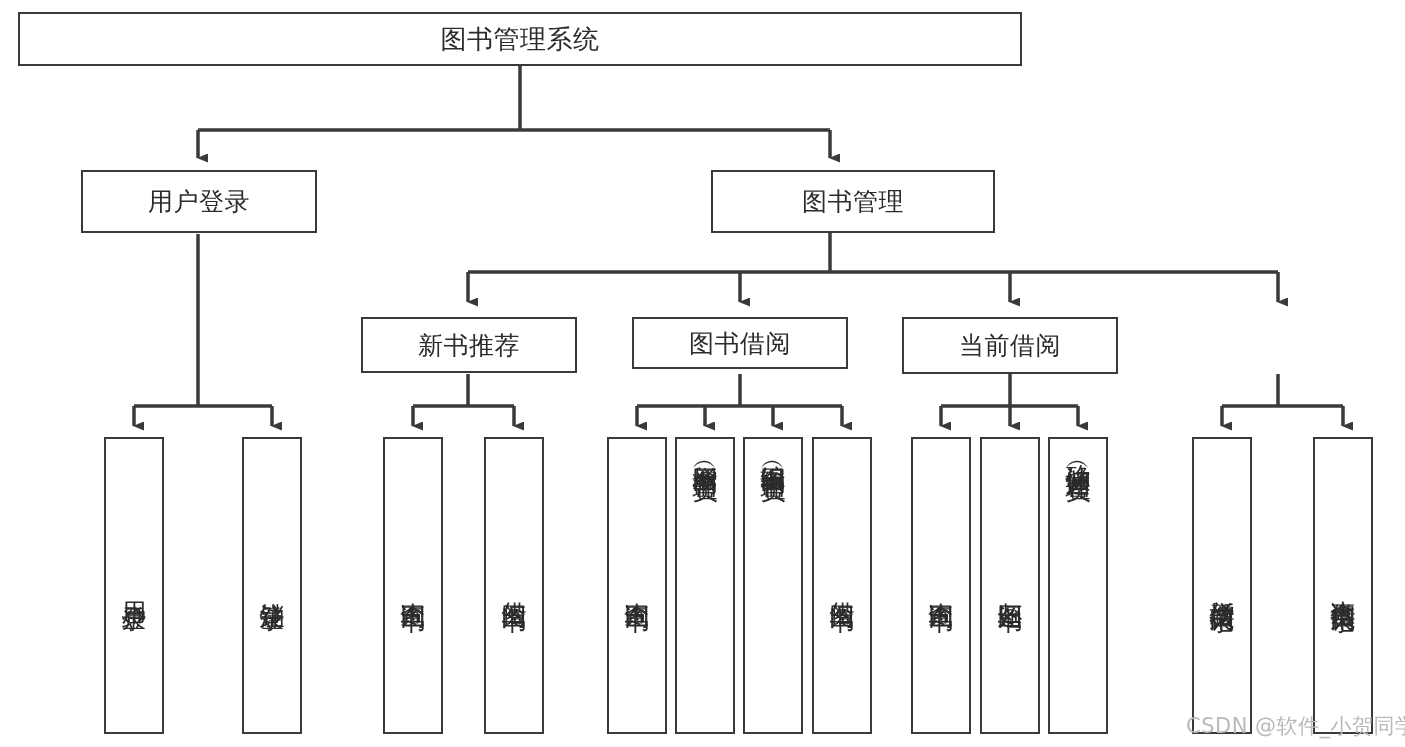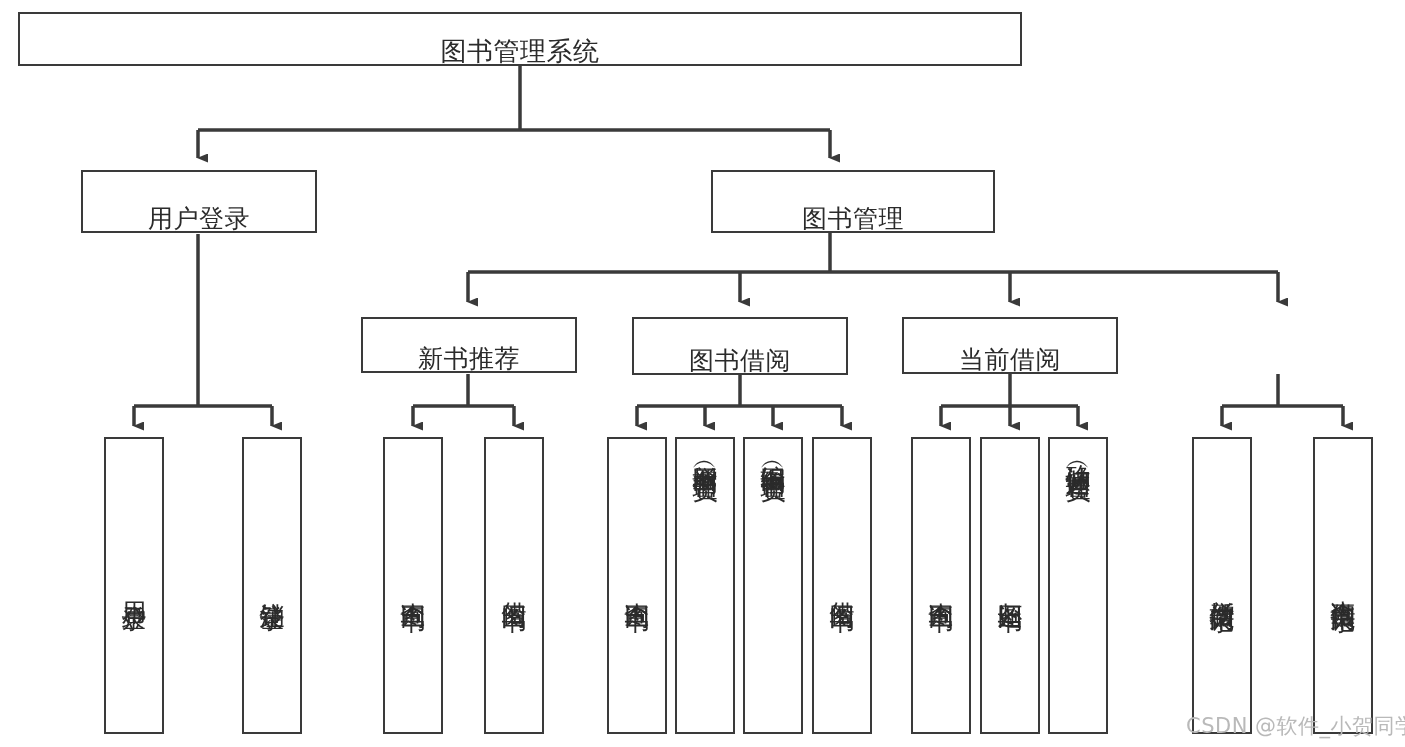--- a/index.html
+++ b/index.html
@@ -24,21 +24,21 @@
     width: 1405px;
     height: 747px;
     pointer-events: none;
   }
   .node {
     position: absolute;
     box-sizing: border-box;
     background: #ffffff;
     border: 2px solid #3a3a3a;
     display: flex;
-    align-items: flex-end;
+    align-items: center;
     justify-content: center;
     z-index: 2;
   }
   .node .label {
     color: #2b2b2b;
     line-height: 1.0;
     white-space: nowrap;
     text-align: center;
   }
   
@@ -139,21 +139,21 @@
   <div class="node horiz" style="left:81px; top:170px; width:236px; height:63px;">
     <span class="label">用户登录</span>
   </div>
   <div class="node horiz" style="left:711px; top:170px; width:284px; height:63px;">
     <span class="label">图书管理</span>
   </div>
 
   <div class="node horiz" style="left:361px; top:317px; width:216px; height:56px;">
     <span class="label">新书推荐</span>
   </div>
-  <div class="node horiz" style="left:632px; top:317px; width:216px; height:58px;">
+  <div class="node horiz" style="left:632px; top:317px; width:216px; height:52px;">
     <span class="label">图书借阅</span>
   </div>
   <div class="node horiz" style="left:902px; top:317px; width:216px; height:57px;">
     <span class="label">当前借阅</span>
   </div>
 
   <div class="node vert vcenter" style="left:104px; top:437px; width:60px; height:297px;">
     <span class="label">用户登录</span>
   </div>
   <div class="node vert vcenter" style="left:242px; top:437px; width:60px; height:297px;">

